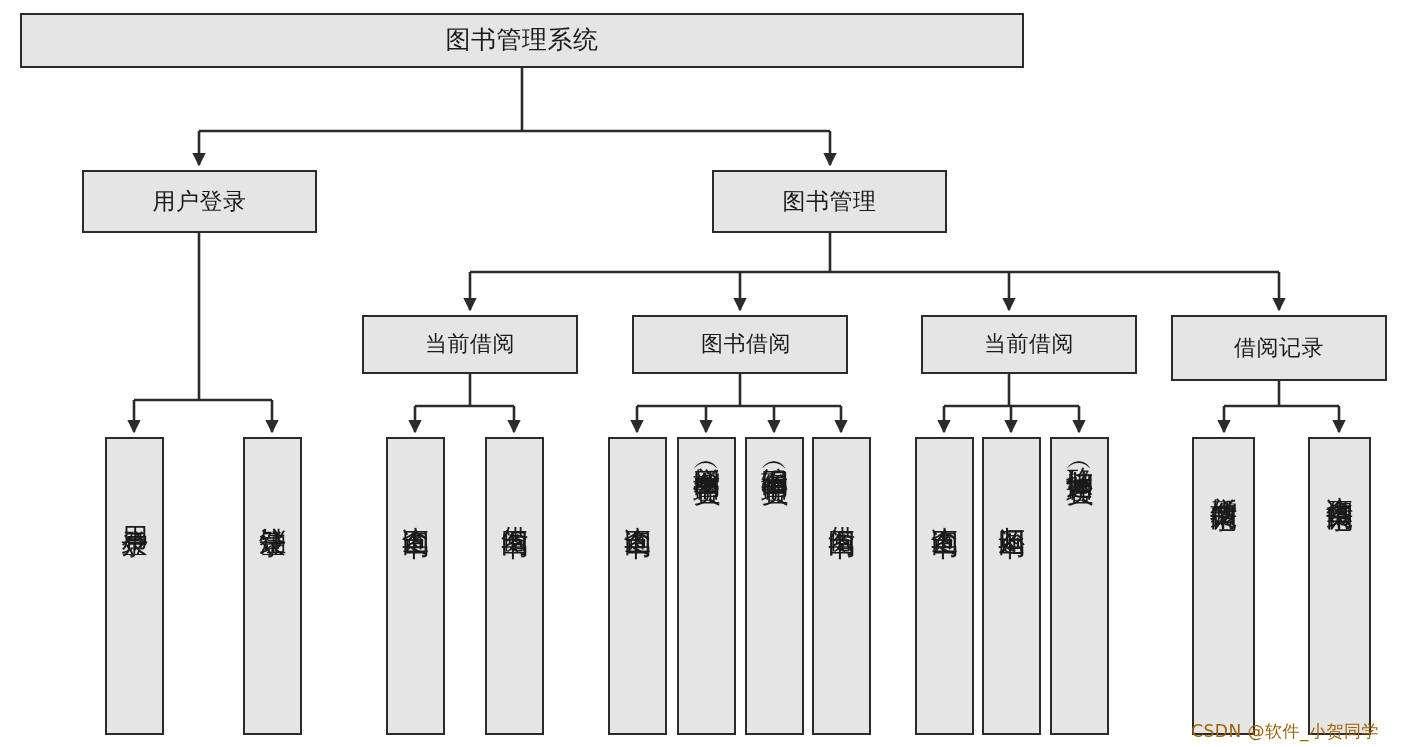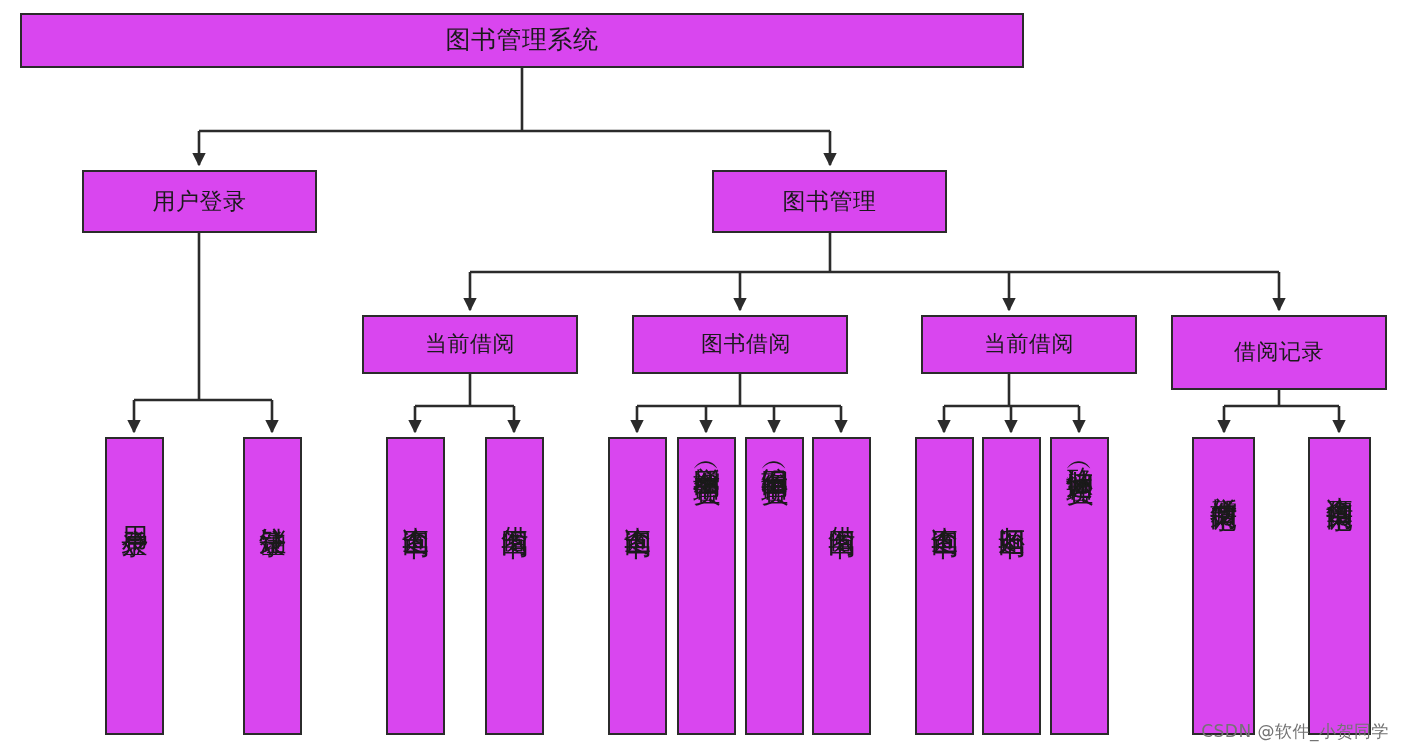--- a/index.html
+++ b/index.html
@@ -21,21 +21,21 @@
     position: absolute;
     left: 0;
     top: 0;
     width: 1405px;
     height: 747px;
     pointer-events: none;
   }
   .node {
     position: absolute;
     box-sizing: border-box;
-    background: #d946ef;
+    background: #e5e5e5;
     border: 2.5px solid #2b2b2b;
     display: flex;
     align-items: center;
     justify-content: center;
     color: #1a1a1a;
     z-index: 2;
   }
   .node-label {
     display: block;
     text-align: center;
@@ -54,24 +54,24 @@
     text-orientation: upright;
     font-size: 27px;
     line-height: 1.05;
     letter-spacing: 2px;
     white-space: nowrap;
   }
   .node.leaf.tall-text { padding-top: 6px; }
   .node.leaf.mid-text { padding-top: 66px; }
   .watermark {
     position: absolute;
-    right: 16px;
+    right: 26px;
     bottom: 4px;
     font-size: 17px;
-    color: #737373;
+    color: #a16207;
     letter-spacing: 0.5px;
     z-index: 3;
     white-space: nowrap;
   }
 </style>
 </head>
 <body>
 
 <div id="canvas">
 
@@ -142,21 +142,21 @@
   </div>
 
   <div class="node level3" style="left:632px; top:315px; width:216px; height:59px;padding-left:12px;">
     <span class="node-label">图书借阅</span>
   </div>
 
   <div class="node level3" style="left:901px; top:315px; width:216px; height:59px;margin-left:20px;">
     <span class="node-label">当前借阅</span>
   </div>
 
-  <div class="node level3" style="left:1171px; top:315px; width:216px; height:75px;">
+  <div class="node level3" style="left:1171px; top:315px; width:216px; height:66px;">
     <span class="node-label">借阅记录</span>
   </div>
 
   <div class="node leaf mid-text" style="left:105px; top:437px; width:59px; height:298px;">
     <span class="node-label">用户登录</span>
   </div>
 
   <div class="node leaf mid-text" style="left:243px; top:437px; width:59px; height:298px;">
     <span class="node-label">注销登录</span>
   </div>

